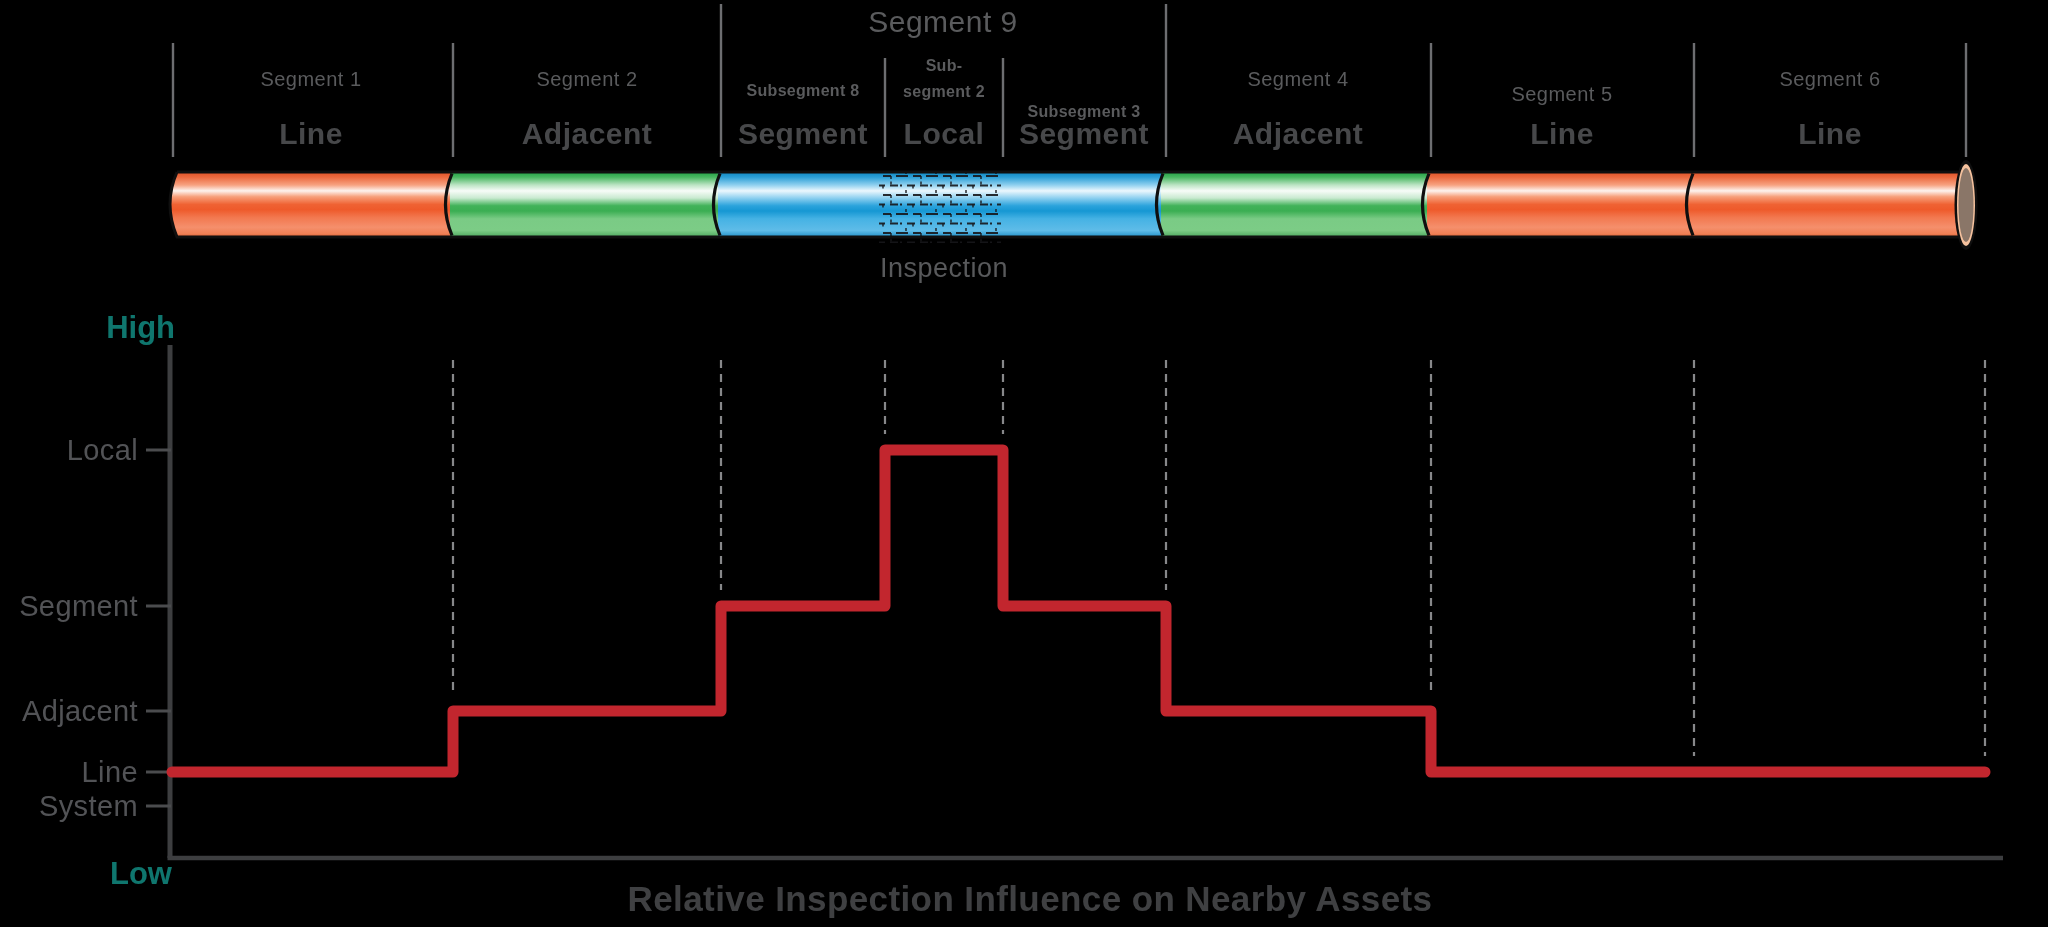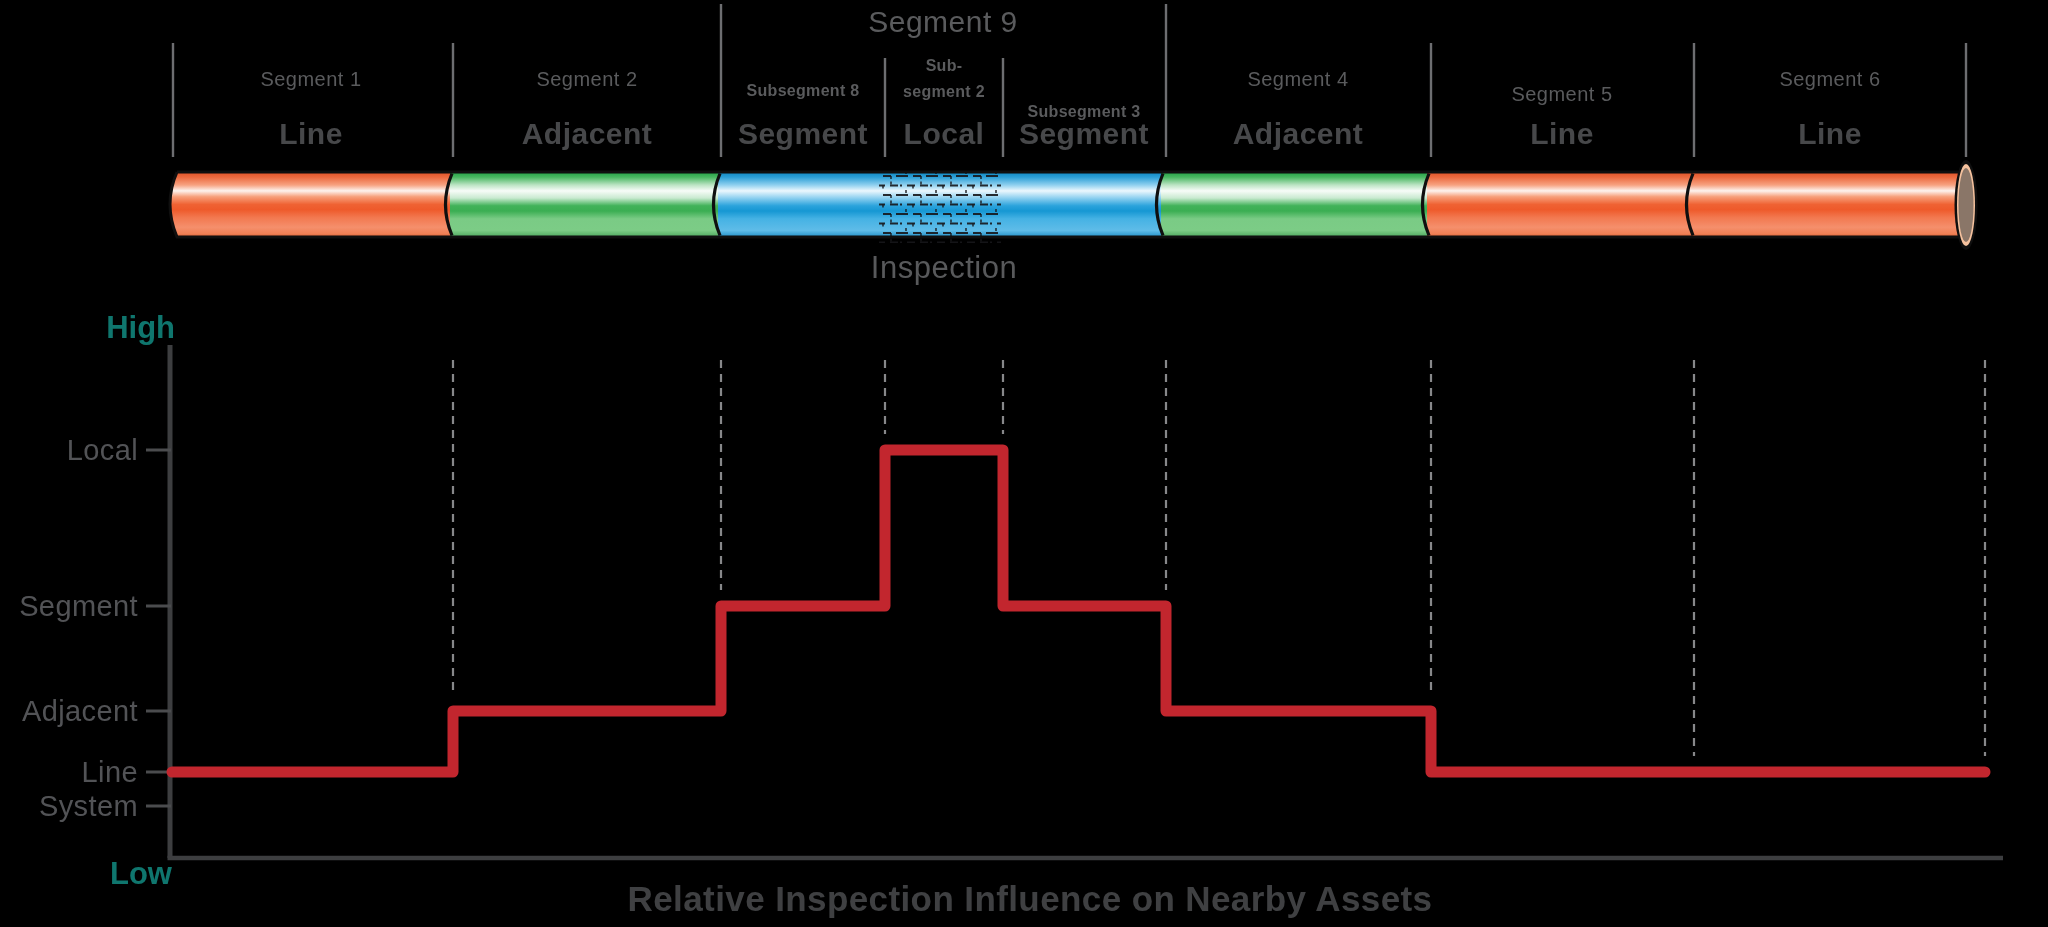--- a/index.html
+++ b/index.html
@@ -8,21 +8,21 @@
     font-family:"Liberation Sans", sans-serif;
   }
   #gfx{position:absolute;left:0;top:0;}
   .txt{position:absolute;color:#58595B;white-space:nowrap;}
   .center{text-align:center;}
   .right{text-align:right;}
   .colname{font-size:20px;line-height:40px;letter-spacing:.5px;color:#5A5B5D;}
   .colname-sm{font-size:16px;line-height:26px;letter-spacing:.3px;color:#5A5B5D;font-weight:bold;}
   .coltype{font-size:30px;line-height:40px;font-weight:700;letter-spacing:.5px;color:#47484A;}
   .heading{font-size:30px;line-height:38px;letter-spacing:.5px;color:#5A5B5D;}
-  .insp{font-size:31px;line-height:36px;letter-spacing:.5px;color:#58595B;}
+  .insp{font-size:27px;line-height:36px;letter-spacing:.5px;color:#58595B;}
   .yl{font-size:29px;line-height:36px;letter-spacing:.4px;color:#525356;}
   .yl-strong{font-size:31px;line-height:36px;font-weight:700;color:#0f766e;padding-left:12px;}
   .title{font-size:35px;line-height:44px;font-weight:700;letter-spacing:.4px;color:#3F4042;}
 </style>
 </head>
 <body>
 
 <div id="stage">
 
   <svg id="gfx" width="2048" height="927" viewBox="0 0 2048 927">

